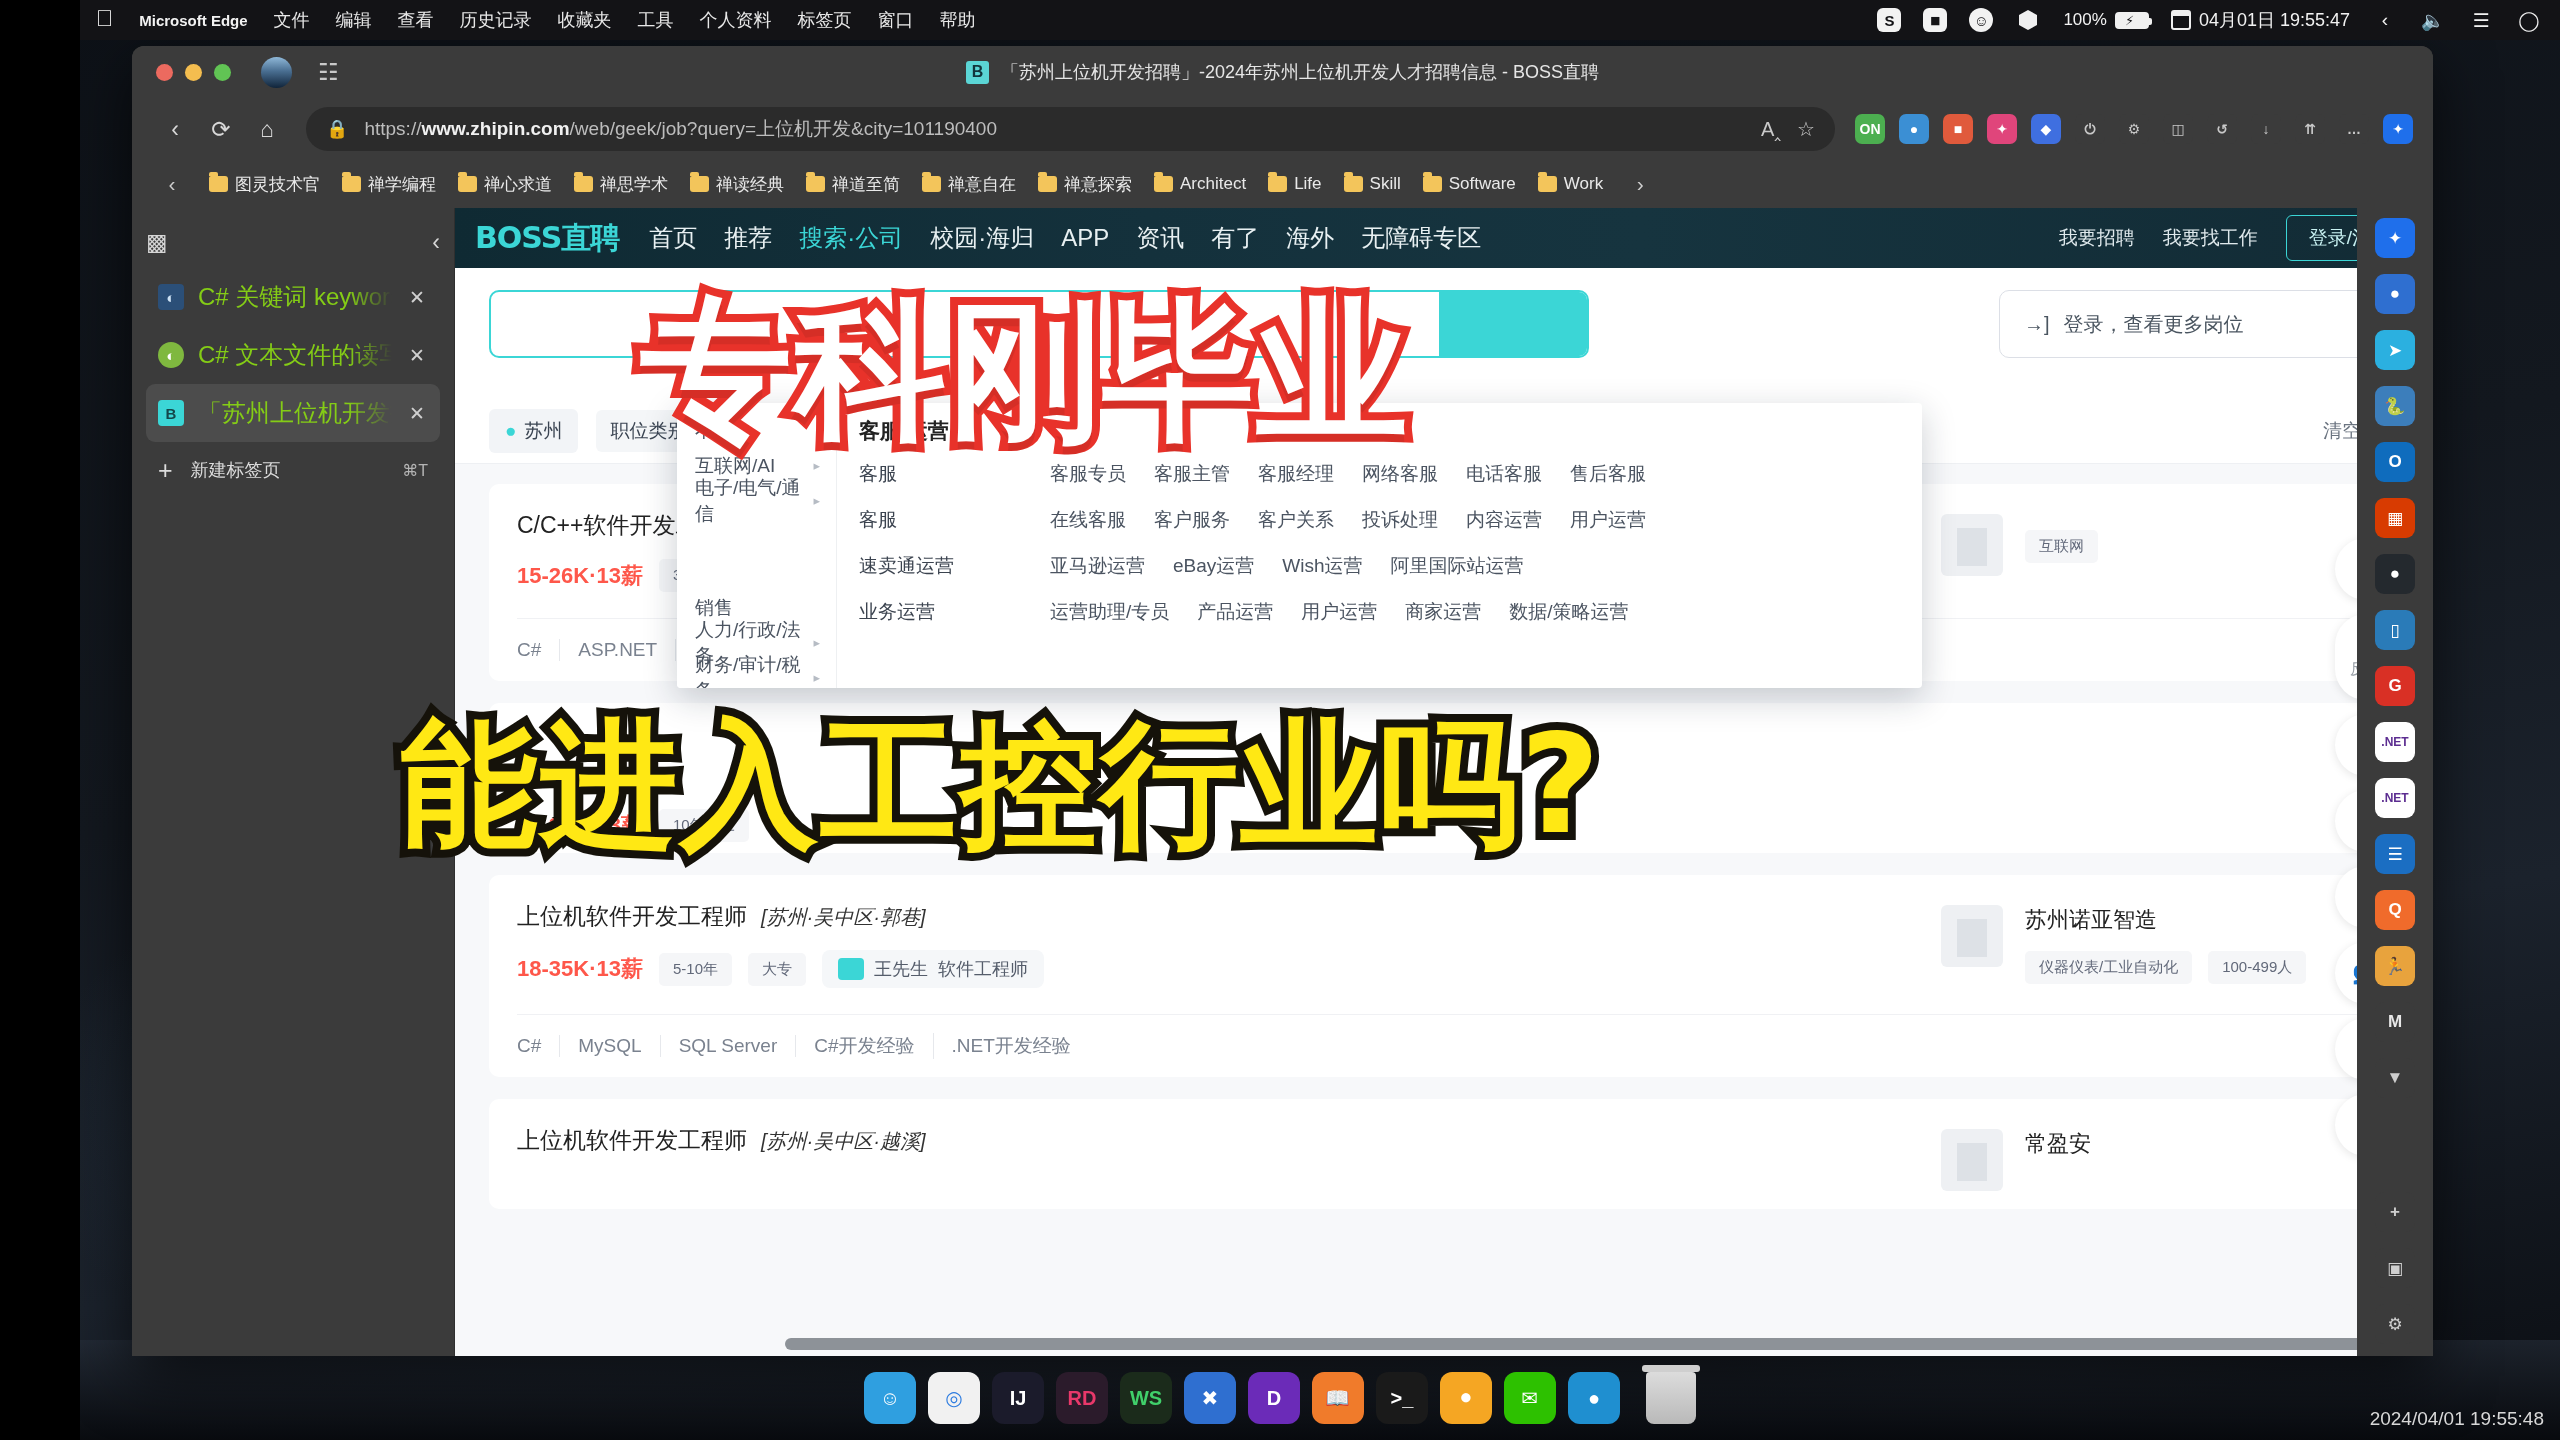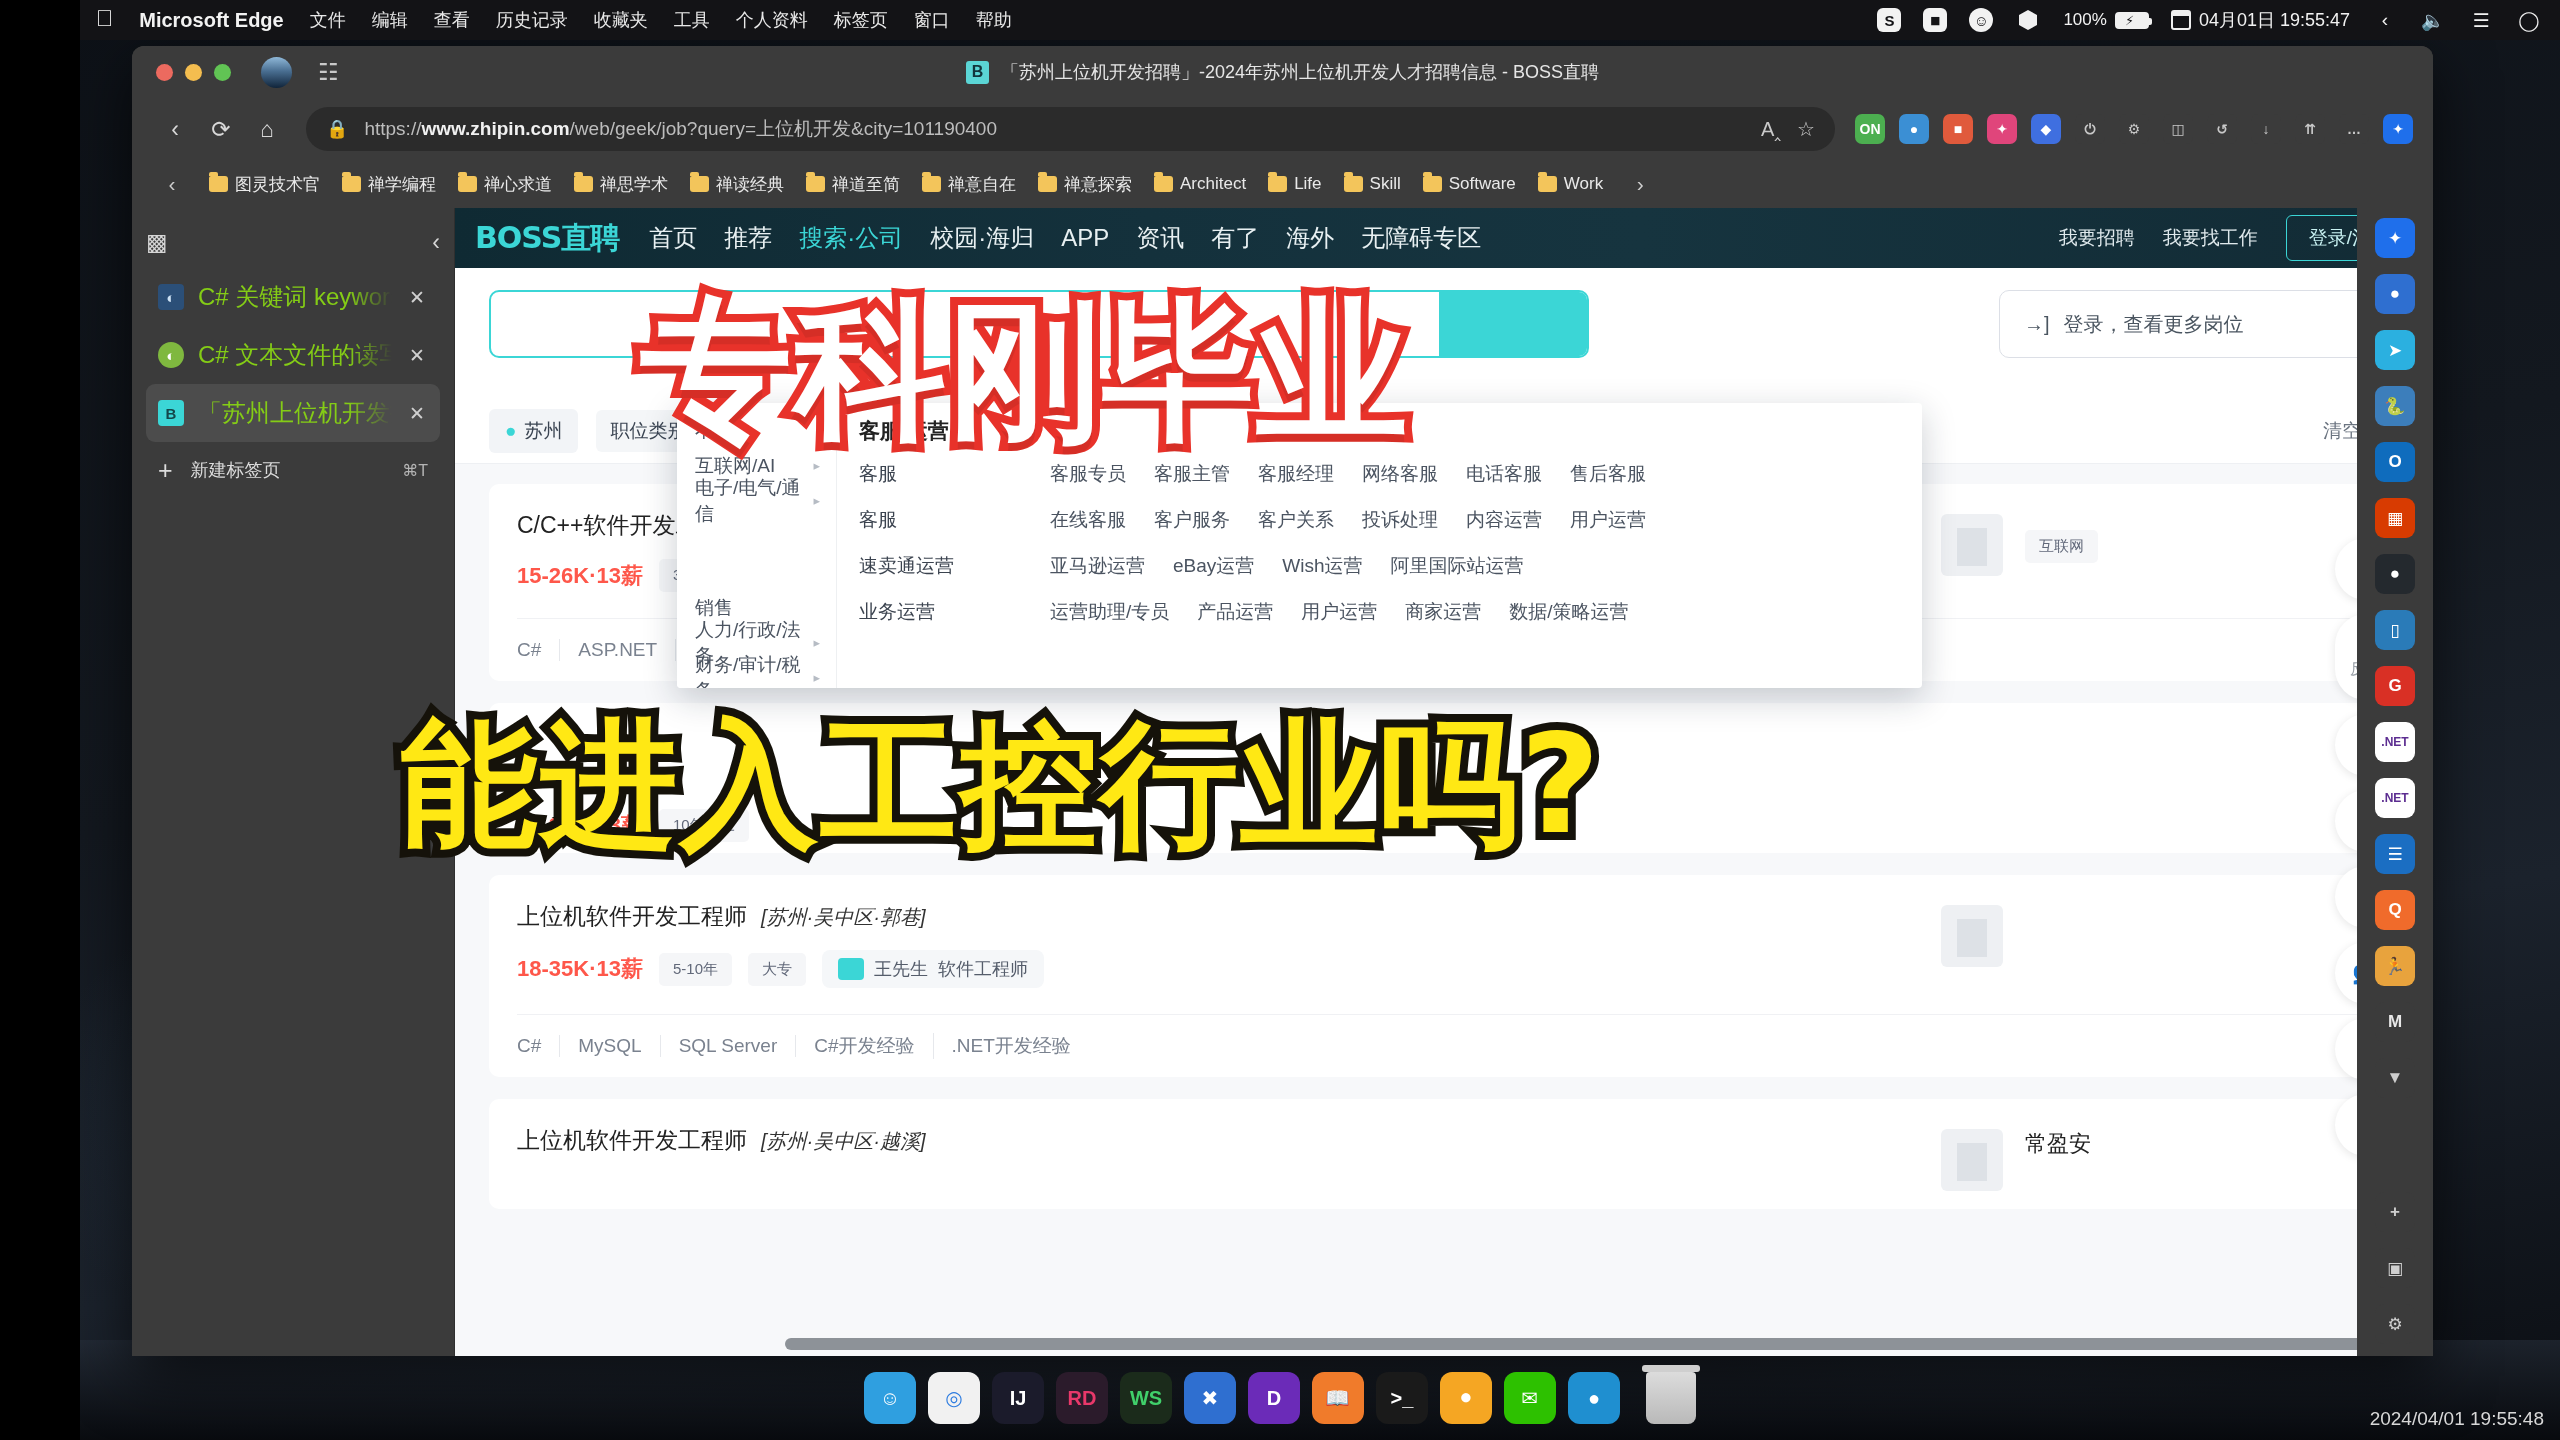--- a/index.html
+++ b/index.html
@@ -27,21 +27,21 @@
   
   #menubar {
     position: absolute; top: 0; left: 0; width: 2560px; height: 40px;
     background: #131316;
     display: flex; align-items: center;
     color: #f2f2f2; font-size: 19px;
     z-index: 40;
   }
   #menubar .mb-left { display: flex; align-items: center; gap: 26px; padding-left: 96px; }
   #menubar .apple { font-size: 23px; line-height: 1; padding-bottom: 3px; }
-  #menubar .appname { font-weight: bold; font-size: 20px; }
+  #menubar .appname { font-weight: bold; font-size: 15px; }
   #menubar .mi { font-size: 18px; color: #e8e8e8; }
   #menubar .mb-right { margin-left: auto; display: flex; align-items: center; gap: 22px; padding-right: 18px; }
   .mb-icon { width: 26px; height: 26px; display:inline-flex; align-items:center; justify-content:center; }
   .sq-icon { width: 24px; height: 24px; border-radius: 6px; background: #f2f2f2; color:#131316;
              display:flex; align-items:center; justify-content:center; font-size:15px; font-weight:bold;}
   .battery { display:flex; align-items:center; gap:8px; font-size:17px;}
   .batt-shape { width: 34px; height: 17px; border: 2px solid #f0f0f0; border-radius: 4px; position: relative; background:#f0f0f0;}
   .batt-shape::after{content:"";position:absolute;right:-5px;top:4px;width:3px;height:7px;background:#f0f0f0;border-radius:0 2px 2px 0;}
   .batt-bolt{position:absolute;left:8px;top:-1px;color:#131316;font-size:13px;}
   .clock { font-size: 18px; display:flex; align-items:center; gap:8px;}
@@ -501,20 +501,27 @@
                 <span class="tag">大专</span>
                 <span class="hr-chip">
                   <span class="hr-av"></span>
                   <span>王先生</span>
                   <span>软件工程师</span>
                 </span>
               </div>
             </div>
             <div class="card-right">
               <span class="corp-logo"></span>
+              <div>
+                <div class="cname">苏州诺亚智造</div>
+                <div class="cmeta">
+                  <span class="tag">仪器仪表/工业自动化</span>
+                  <span class="tag">100-499人</span>
+                </div>
+              </div>
             </div>
           </div>
           <div class="skills">
             <span>C#</span>
             <span>MySQL</span>
             <span>SQL Server</span>
             <span>C#开发经验</span>
             <span>.NET开发经验</span>
           </div>
         </div>

